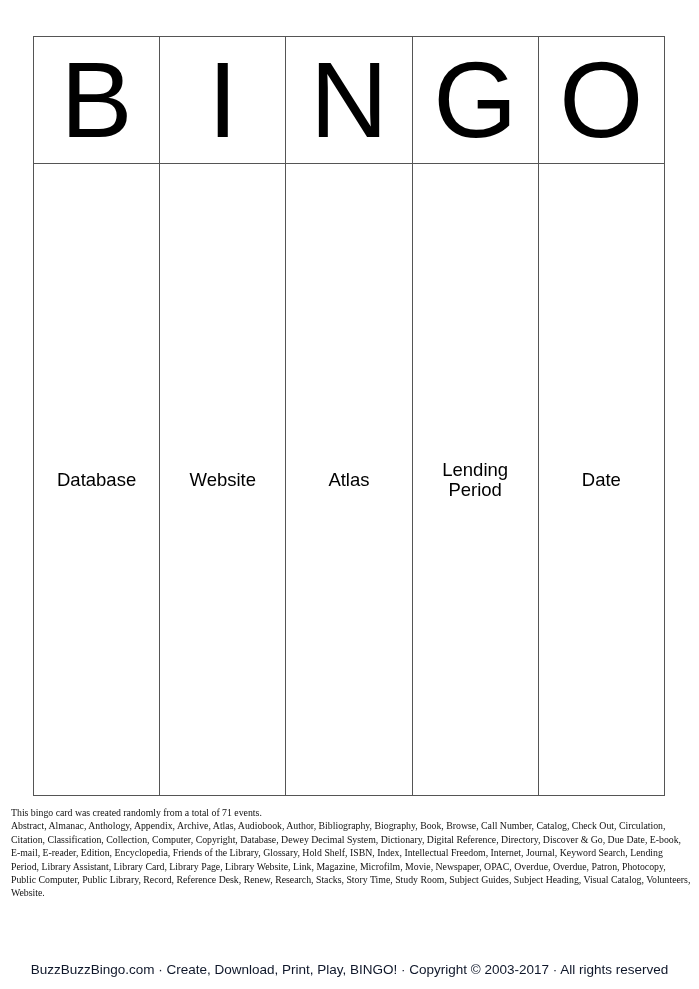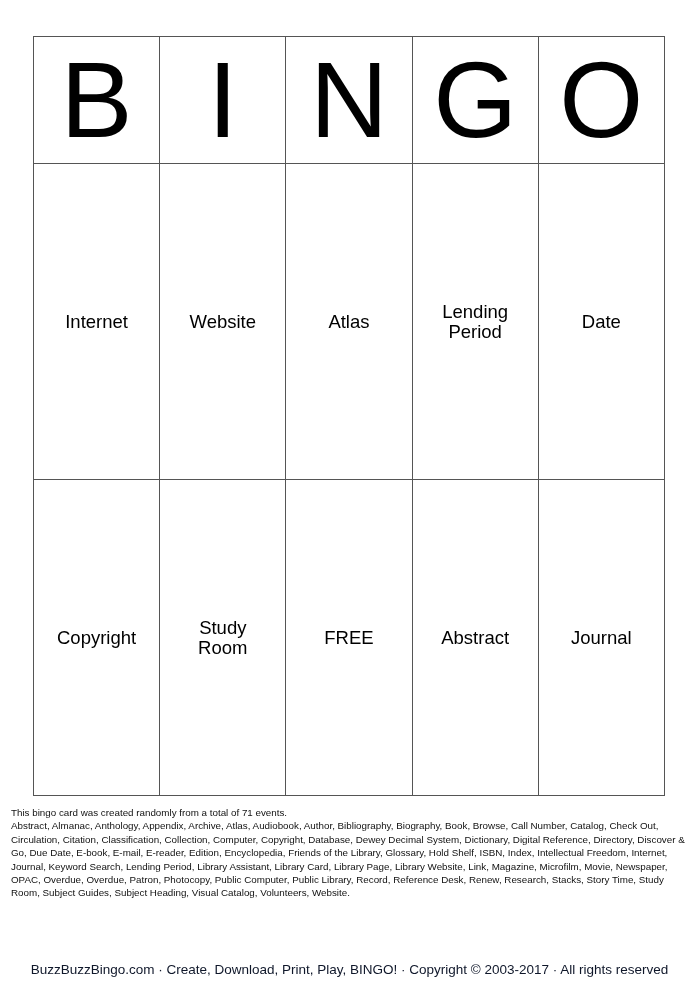--- a/index.html
+++ b/index.html
@@ -26,21 +26,21 @@
       line-height: 1;
     }
     .card td {
       height: 126px;
       font-size: 18.5px;
       line-height: 20px;
     }
     .cell-text { display: inline-block; }
     .info {
       position: absolute; left: 11px; top: 806px; width: 680px;
-      font-size: 9.8px; line-height: 13.4px; color: #111;
+      font-size: 9.8px; line-height: 13.4px; color: #111; font-family: Liberation Serif, serif;
     }
     .info p { margin: 0; }
     .footer {
       position: absolute; left: 0; top: 962px; width: 699px;
       text-align: center; font-size: 13.5px; color: #0f172a;
     }
   </style>
 </head>
 <body>
 
@@ -49,32 +49,25 @@
     <tr>
       <th>B</th>
       <th>I</th>
       <th>N</th>
       <th>G</th>
       <th>O</th>
     </tr>
   </thead>
   <tbody>
     <tr>
-      <td><span class="cell-text">Internet</span></td>
+      <td><span class="cell-text">Database</span></td>
       <td><span class="cell-text">Website</span></td>
       <td><span class="cell-text">Atlas</span></td>
       <td><span class="cell-text" style="width:80px">Lending Period</span></td>
       <td><span class="cell-text">Date</span></td>
-    </tr>
-    <tr>
-      <td><span class="cell-text">Copyright</span></td>
-      <td><span class="cell-text" style="width:60px">Study Room</span></td>
-      <td><span class="cell-text">FREE</span></td>
-      <td><span class="cell-text">Abstract</span></td>
-      <td><span class="cell-text">Journal</span></td>
     </tr>
   </tbody>
 </table>
 
 <div class="info">
   <p>This bingo card was created randomly from a total of 71 events.</p>
   <p>Abstract, Almanac, Anthology, Appendix, Archive, Atlas, Audiobook, Author, Bibliography, Biography, Book, Browse, Call Number, Catalog, Check Out, Circulation, Citation, Classification, Collection, Computer, Copyright, Database, Dewey Decimal System, Dictionary, Digital Reference, Directory, Discover &amp; Go, Due Date, E-book, E-mail, E-reader, Edition, Encyclopedia, Friends of the Library, Glossary, Hold Shelf, ISBN, Index, Intellectual Freedom, Internet, Journal, Keyword Search, Lending Period, Library Assistant, Library Card, Library Page, Library Website, Link, Magazine, Microfilm, Movie, Newspaper, OPAC, Overdue, Overdue, Patron, Photocopy, Public Computer, Public Library, Record, Reference Desk, Renew, Research, Stacks, Story Time, Study Room, Subject Guides, Subject Heading, Visual Catalog, Volunteers, Website.</p>
 </div>
 
 <div class="footer">BuzzBuzzBingo.com · Create, Download, Print, Play, BINGO! · Copyright © 2003-2017 · All rights reserved</div>

